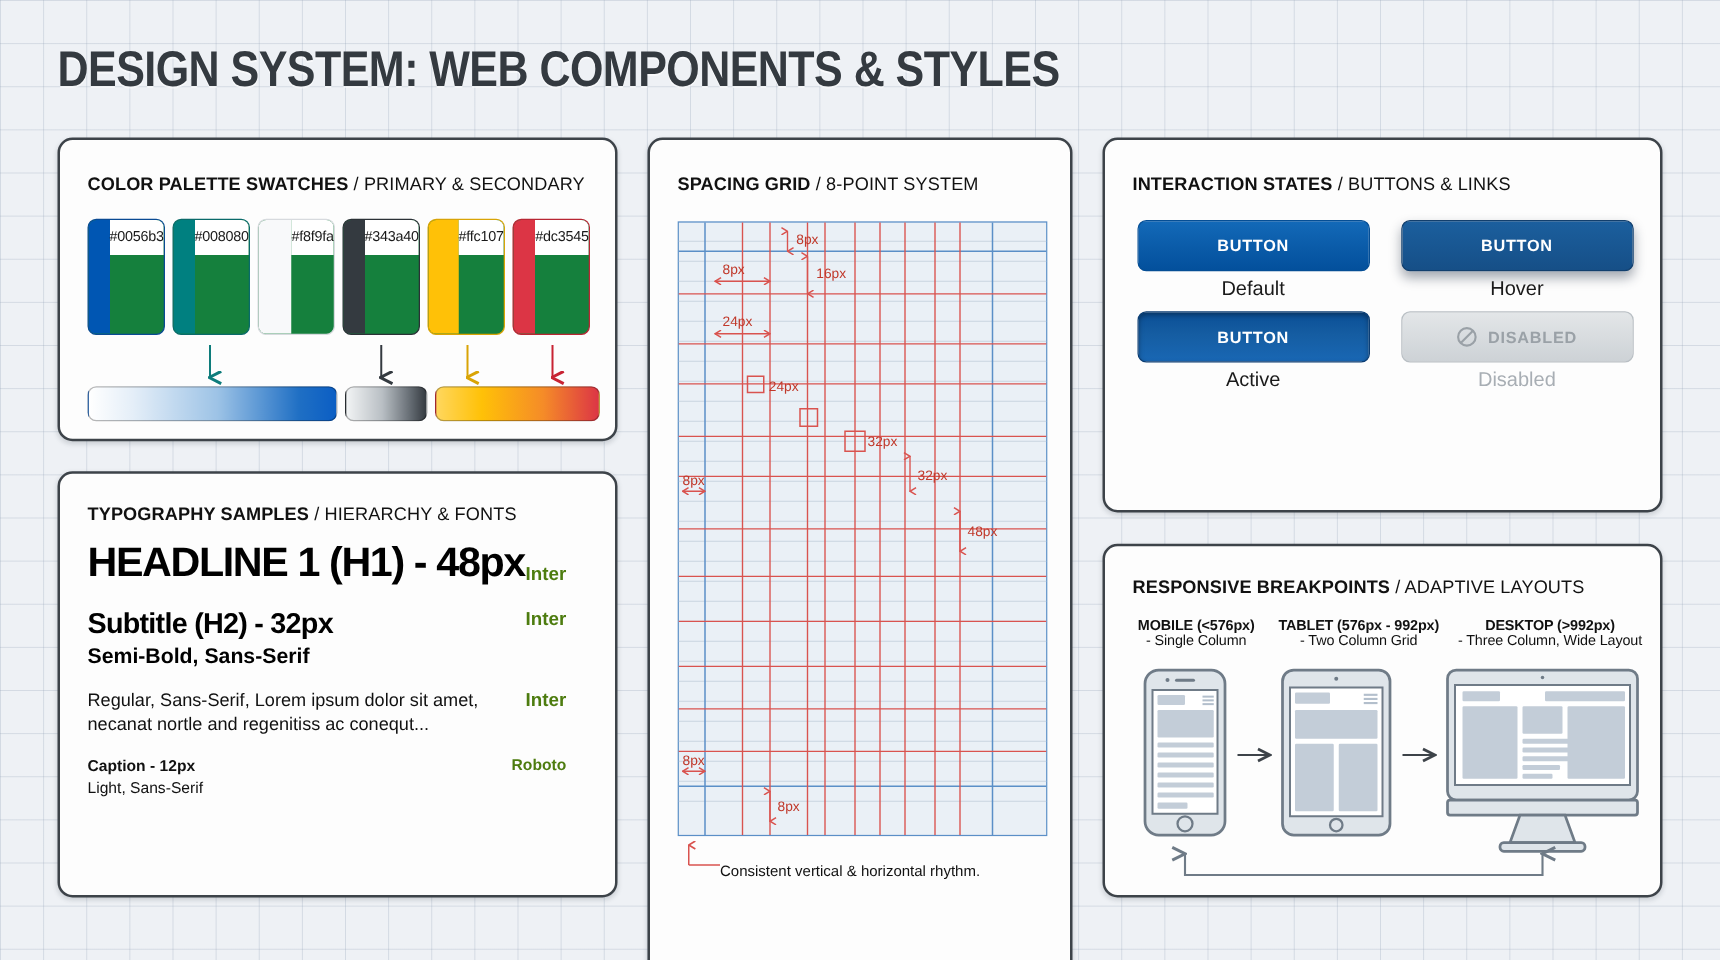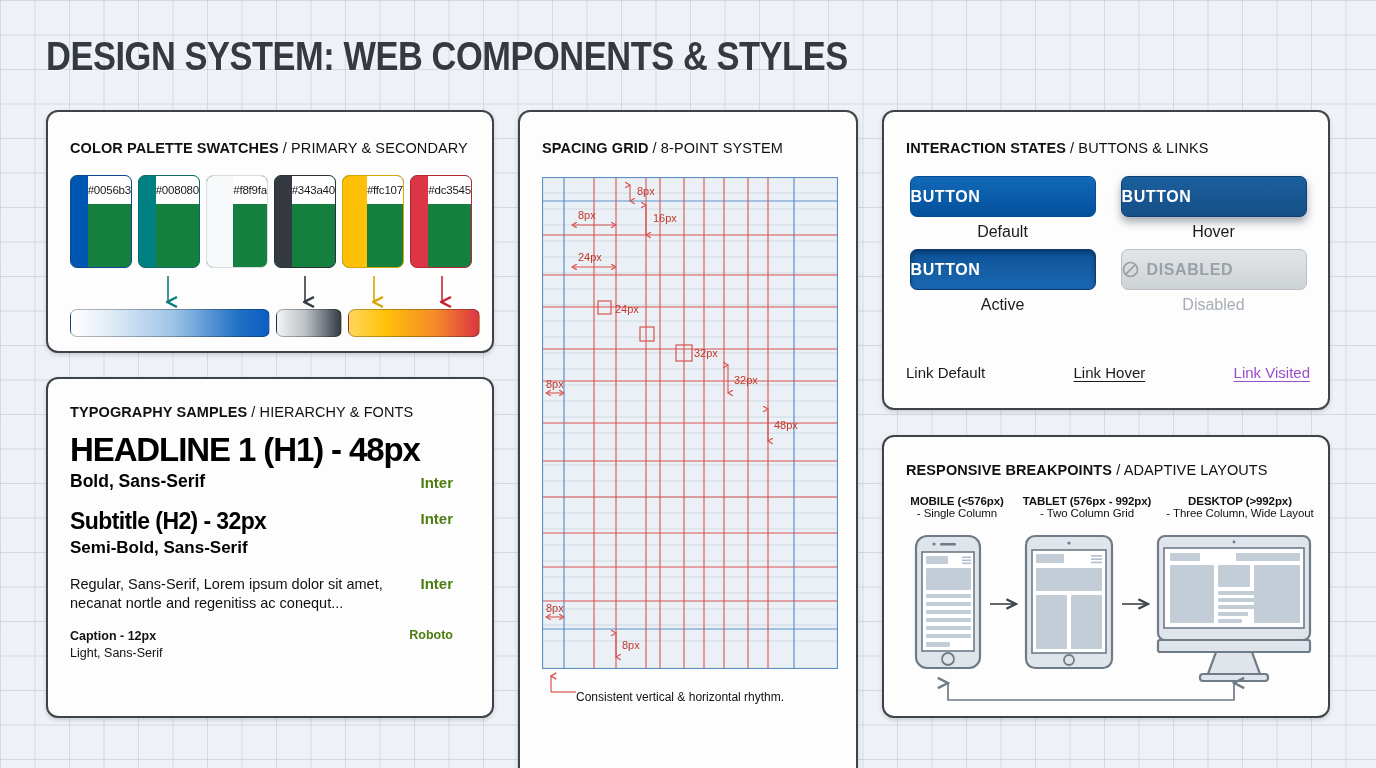--- a/index.html
+++ b/index.html
@@ -128,23 +128,23 @@
     width: 404px;
     display: grid;
     grid-template-columns: 1fr 1fr;
     column-gap: 18px;
     row-gap: 8px;
   }
   .btn-cell { display: flex; flex-direction: column; align-items: center; }
   .btn {
     width: 186px; height: 41px;
     border-radius: 7px;
-    display: flex; align-items: center; justify-content: flex-start;
+    display: flex; align-items: center; justify-content: center;
     gap: 8px;
-    font-size: 16px; font-weight: 700; letter-spacing: 0.6px;
+    font-size: 13px; font-weight: 700; letter-spacing: 0.6px;
     color: #fff;
   }
   .btn.default {
     background: linear-gradient(to bottom, #1369b8 0%, #0a5ba8 55%, #03509c 100%);
     border: 1px solid #054e95;
   }
   .btn.hover {
     background: linear-gradient(to bottom, #1b5f9e 0%, #164f87 100%);
     border: 1px solid #123f6d;
     box-shadow: 0 5px 9px rgba(20,35,55,0.38);
@@ -258,21 +258,20 @@
 <div class="card" id="card-type">
   <div class="card-head">
     <span class="ttl">TYPOGRAPHY SAMPLES</span>
     <span class="sub">/ HIERARCHY &amp; FONTS</span>
   </div>
 
   <div class="type-body">
 
     <div class="type-block">
       <div class="t-h1">HEADLINE 1 (H1) - 48px</div>
-      <div class="t-h1sub">Bold, Sans-Serif</div>
       <div class="fontname" style="bottom:1px;">Inter</div>
     </div>
 
     <div class="gap-1"></div>
 
     <div class="type-block">
       <div class="t-h2">Subtitle (H2) - 32px</div>
       <div class="t-h2sub">Semi-Bold, Sans-Serif</div>
       <div class="fontname" style="top:2px;">Inter</div>
     </div>
@@ -470,25 +469,20 @@
             <line x1="3.6" y1="13.4" x2="13.4" y2="3.6" stroke="#9aa1a7" stroke-width="1.7"></line>
           </svg>
         </span>
         <span>DISABLED</span>
       </div>
       <div class="btn-label muted">Disabled</div>
     </div>
 
   </div>
 
-  <div class="links-row">
-    <span class="lnk">Link Default</span>
-    <span class="lnk hover">Link Hover</span>
-    <span class="lnk visited">Link Visited</span>
-  </div>
 </div>
 
 <div class="card" id="card-bp">
   <div class="card-head">
     <span class="ttl">RESPONSIVE BREAKPOINTS</span>
     <span class="sub">/ ADAPTIVE LAYOUTS</span>
   </div>
 
   <div class="bp-labels">
     <div class="bp-lab" style="left:-6px; top:0; width:130px;">

